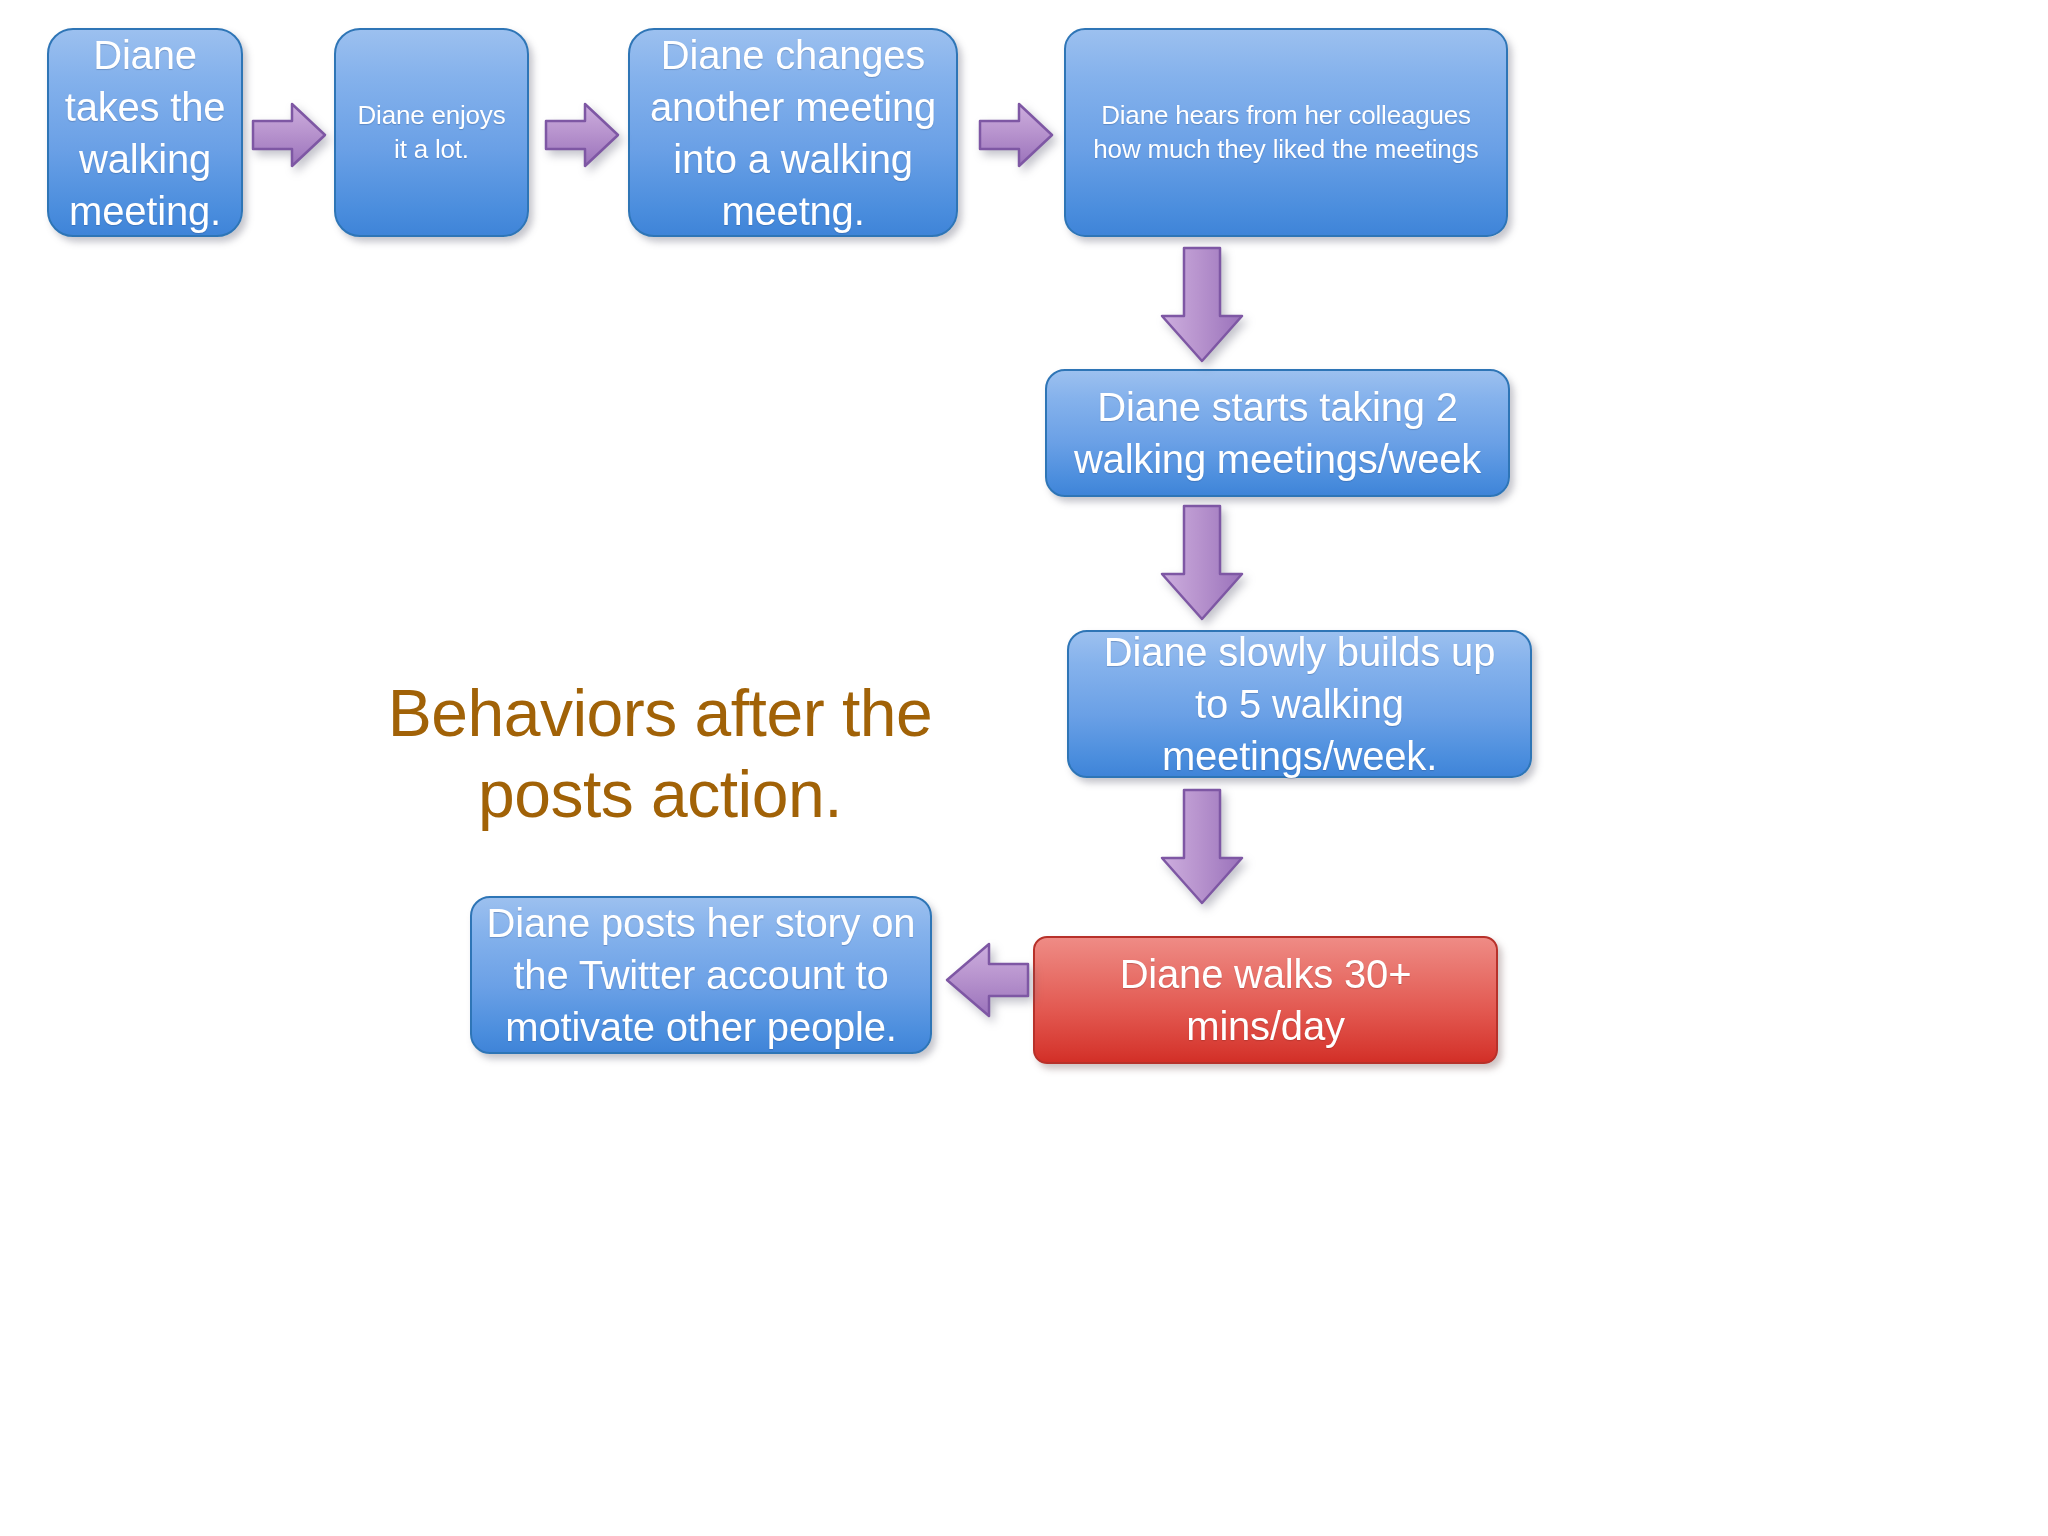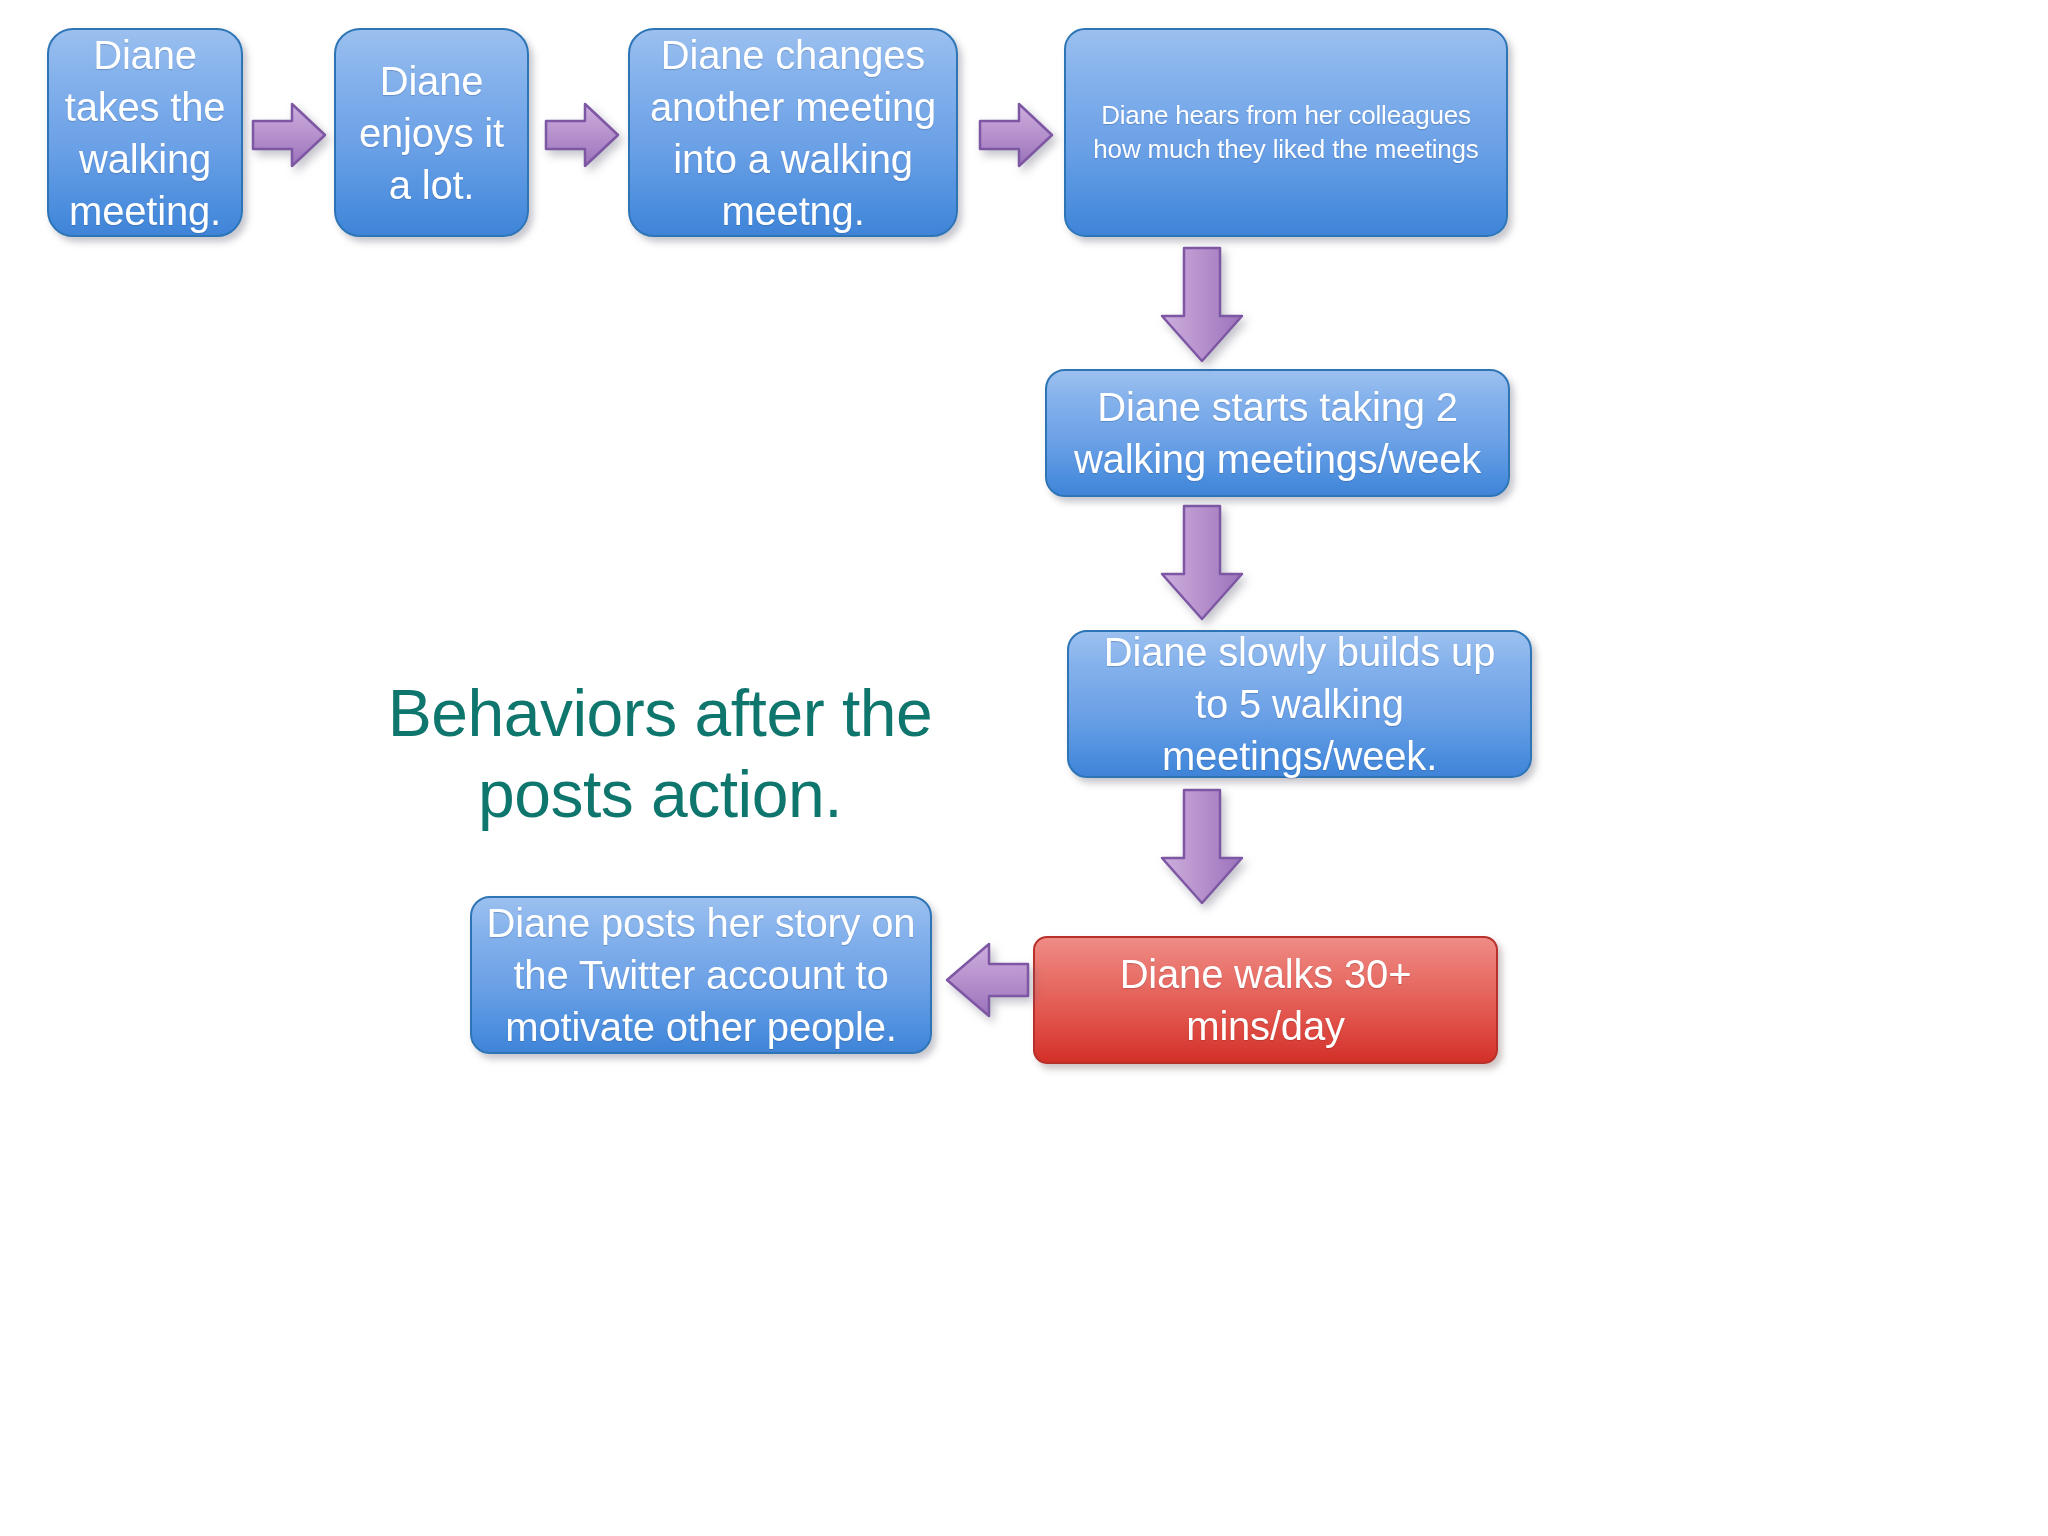--- a/index.html
+++ b/index.html
@@ -50,38 +50,38 @@
   
   .arrow {
     position: absolute;
     filter: drop-shadow(4px 5px 5px rgba(95, 95, 115, 0.38));
   }
   .arrow svg { display: block; width: 100%; height: 100%; }
 
   
   #slide-title {
     position: absolute;
-    color: #0f766e;
+    color: #a16207;
     font-size: 66px;
     line-height: 1.22;
     text-align: center;
     font-weight: 400;
     letter-spacing: -0.5px;
   }
 </style>
 </head>
 <body>
 
 <div id="canvas">
 
   <div class="box blue" style="left:47px; top:28px; width:196px; height:209px; font-size:40px;justify-content:center;">
     <span class="txt">Diane takes the walking meeting.</span>
   </div>
 
-  <div class="box blue" style="left:334px; top:28px; width:195px; height:209px; font-size:40px;">
+  <div class="box blue" style="left:334px; top:28px; width:195px; height:209px; font-size:26px;">
     <span class="txt">Diane enjoys it a lot.</span>
   </div>
 
   <div class="box blue" style="left:628px; top:28px; width:330px; height:209px; font-size:40px;">
     <span class="txt">Diane changes another meeting into a walking meetng.</span>
   </div>
 
   <div class="box blue" style="left:1064px; top:28px; width:444px; height:209px; font-size:26px;border-radius:21px;">
     <span class="txt">Diane hears from her colleagues how much they liked the meetings</span>
   </div>

